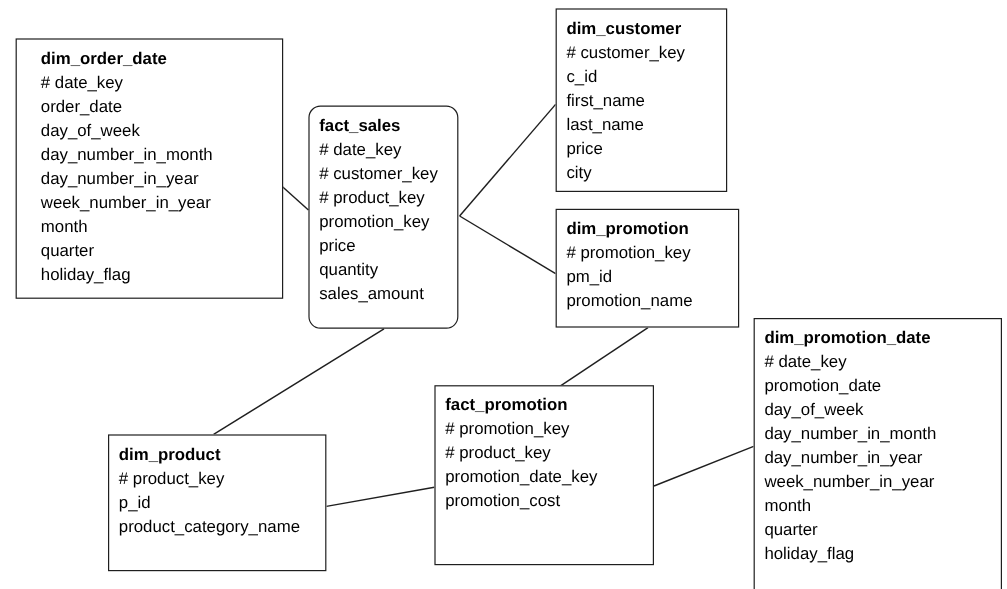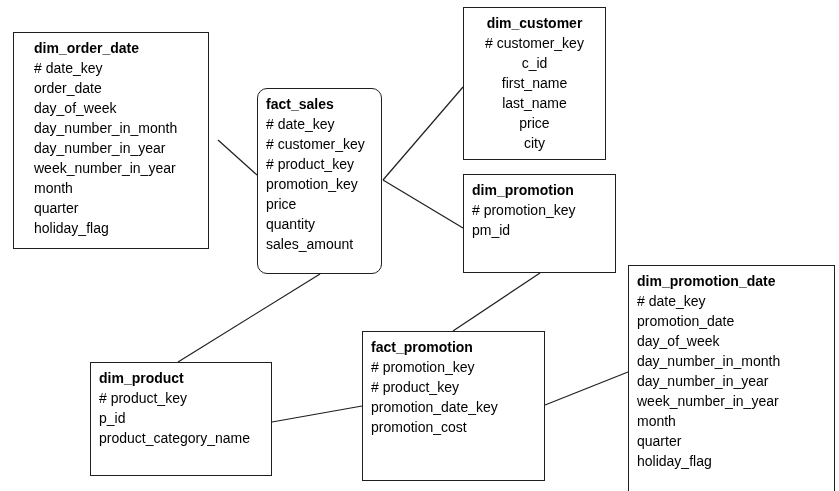--- a/index.html
+++ b/index.html
@@ -53,21 +53,21 @@
   <svg class="connectors" viewBox="0 0 839 491" xmlns="http://www.w3.org/2000/svg">
     <line x1="218" y1="140" x2="257" y2="175"></line>
     <line x1="383" y1="180" x2="463" y2="87"></line>
     <line x1="383" y1="180" x2="463" y2="228"></line>
     <line x1="320" y1="274" x2="178" y2="362"></line>
     <line x1="540" y1="273" x2="453" y2="331"></line>
     <line x1="272" y1="422" x2="362" y2="406"></line>
     <line x1="545" y1="405" x2="628" y2="372"></line>
   </svg>
 
-  <div class="entity" style="left:13px; top:32px; width:196px; height:217px;padding-left:20px;">
+  <div class="entity" style="left:13px; top:32px; width:223px; height:217px;padding-left:20px;">
     <span class="title">dim_order_date</span>
     <div>
         <span class="field"># date_key</span>
         <span class="field">order_date</span>
         <span class="field">day_of_week</span>
         <span class="field">day_number_in_month</span>
         <span class="field">day_number_in_year</span>
         <span class="field">week_number_in_year</span>
         <span class="field">month</span>
         <span class="field">quarter</span>
@@ -81,37 +81,38 @@
         <span class="field"># date_key</span>
         <span class="field"># customer_key</span>
         <span class="field"># product_key</span>
         <span class="field">promotion_key</span>
         <span class="field">price</span>
         <span class="field">quantity</span>
         <span class="field">sales_amount</span>
       </div>
   </div>
 
-  <div class="entity" style="left:463px; top:7px; width:143px; height:153px;text-align:center;">
+  <div class="entity" style="left:463px; top:7px; width:143px; height:153px;">
     <span class="title">dim_customer</span>
     <div>
         <span class="field"># customer_key</span>
         <span class="field">c_id</span>
         <span class="field">first_name</span>
         <span class="field">last_name</span>
         <span class="field">price</span>
         <span class="field">city</span>
       </div>
   </div>
 
   <div class="entity" style="left:463px; top:174px; width:153px; height:99px;">
     <span class="title">dim_promotion</span>
     <div>
         <span class="field"># promotion_key</span>
         <span class="field">pm_id</span>
+        <span class="field">promotion_name</span>
       </div>
   </div>
 
   <div class="entity" style="left:628px; top:265px; width:207px; height:276px;">
     <span class="title">dim_promotion_date</span>
     <div>
         <span class="field"># date_key</span>
         <span class="field">promotion_date</span>
         <span class="field">day_of_week</span>
         <span class="field">day_number_in_month</span>
@@ -125,21 +126,21 @@
 
   <div class="entity" style="left:90px; top:362px; width:182px; height:114px;">
     <span class="title">dim_product</span>
     <div>
         <span class="field"># product_key</span>
         <span class="field">p_id</span>
         <span class="field">product_category_name</span>
       </div>
   </div>
 
-  <div class="entity" style="left:362px; top:331px; width:183px; height:150px;">
+  <div class="entity" style="left:362px; top:321px; width:183px; height:150px;">
     <span class="title">fact_promotion</span>
     <div>
         <span class="field"># promotion_key</span>
         <span class="field"># product_key</span>
         <span class="field">promotion_date_key</span>
         <span class="field">promotion_cost</span>
       </div>
   </div>
 
 </div>

